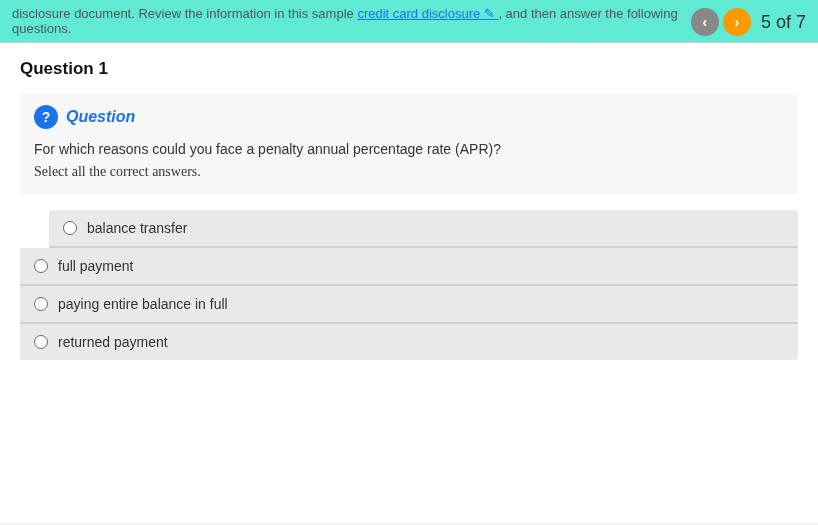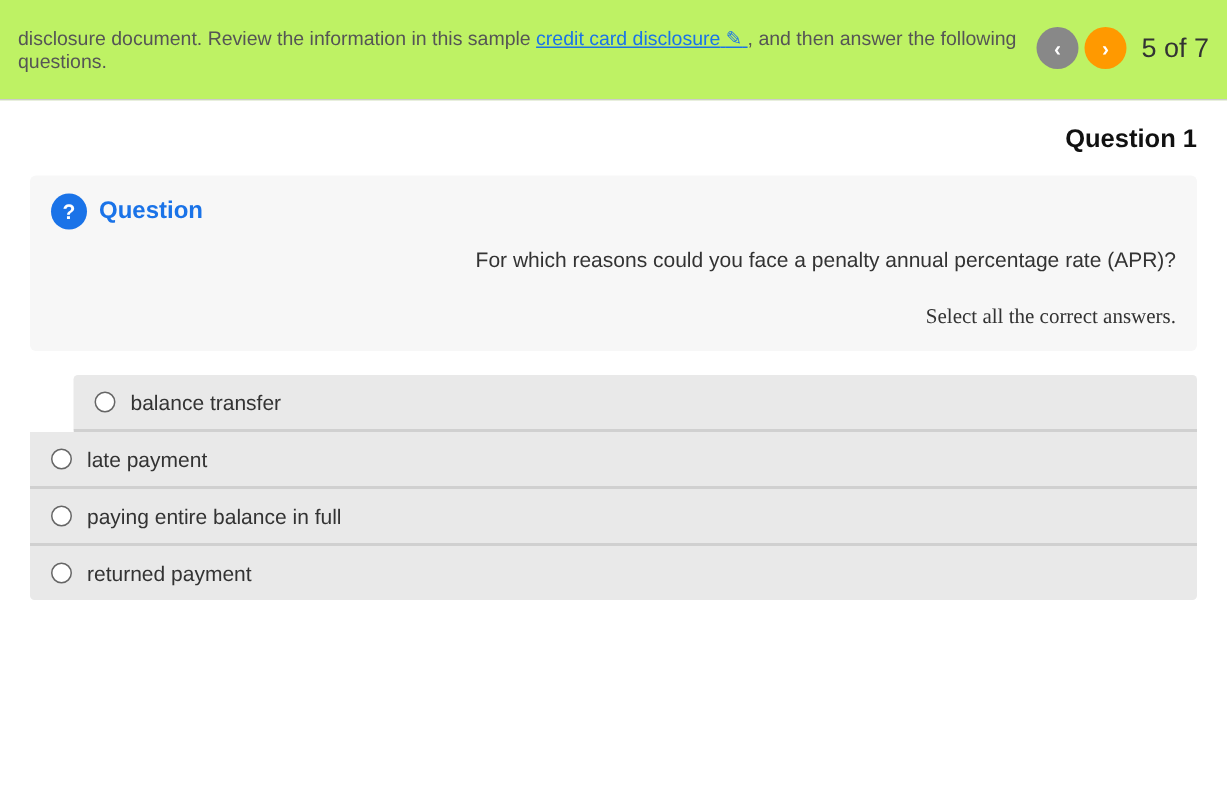--- a/index.html
+++ b/index.html
@@ -6,24 +6,24 @@
     body {
       font-family: Arial, sans-serif;
       background: #f0f0f0;
       width: 818px;
       min-height: 525px;
       font-size: 14px;
       color: #222;
     }
 
     .top-bar {
-      background: #bef264;
-      padding: 18px 12px;
-      display: flex;
-      align-items: flex-start;
+      background: #5eead4;
+      padding: 6px 12px;
+      display: flex;
+      align-items: flex-end;
       justify-content: space-between;
       border-bottom: 1px solid #ccc;
       font-size: 13px;
       color: #555;
     }
 
     .top-bar-left {
       flex: 1;
     }
 
@@ -60,21 +60,20 @@
       font-size: 18px;
       color: #333;
       margin-left: 6px;
       white-space: nowrap;
     }
 
     .main-content {
       background: white;
       padding: 16px 20px 28px 20px;
       min-height: 480px;
-      text-align: right;
     }
 
     .intro-link {
       color: #1a73e8;
       text-decoration: underline;
       cursor: pointer;
     }
 
     .question-number {
       font-size: 17px;
@@ -108,27 +107,28 @@
       justify-content: center;
       font-weight: bold;
       font-size: 14px;
       flex-shrink: 0;
     }
 
     .question-label {
       font-size: 16px;
       font-weight: bold;
       color: #1a73e8;
+      font-style: italic;
     }
 
     .question-text {
       font-size: 14px;
       color: #333;
       line-height: 1.5;
-      margin-bottom: 20px;
+      margin-bottom: 4px;
     }
 
     .select-all-text {
       font-size: 14px;
       color: #333;
       margin-bottom: 0;
       font-family: Liberation Serif, serif;
     }
 
     .options-list {
@@ -205,21 +205,21 @@
     <p class="select-all-text">Select all the correct answers.</p>
   </div>
 
   <div class="options-list">
     <div class="option-item">
       <div class="option-checkbox"></div>
       <span class="option-text">balance transfer</span>
     </div>
     <div class="option-item">
       <div class="option-checkbox"></div>
-      <span class="option-text">late payment</span>
+      <span class="option-text">full payment</span>
     </div>
     <div class="option-item">
       <div class="option-checkbox"></div>
       <span class="option-text">paying entire balance in full</span>
     </div>
     <div class="option-item">
       <div class="option-checkbox"></div>
       <span class="option-text">returned payment</span>
     </div>
   </div>

